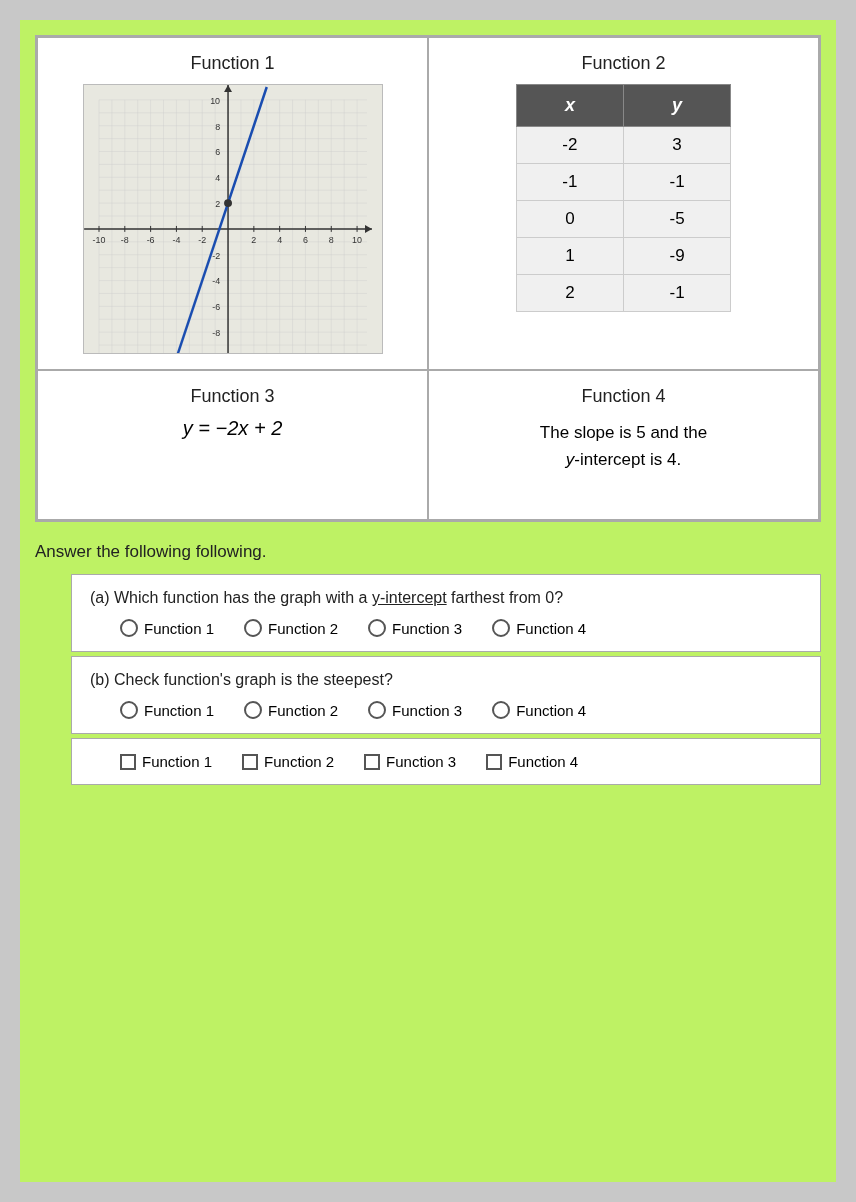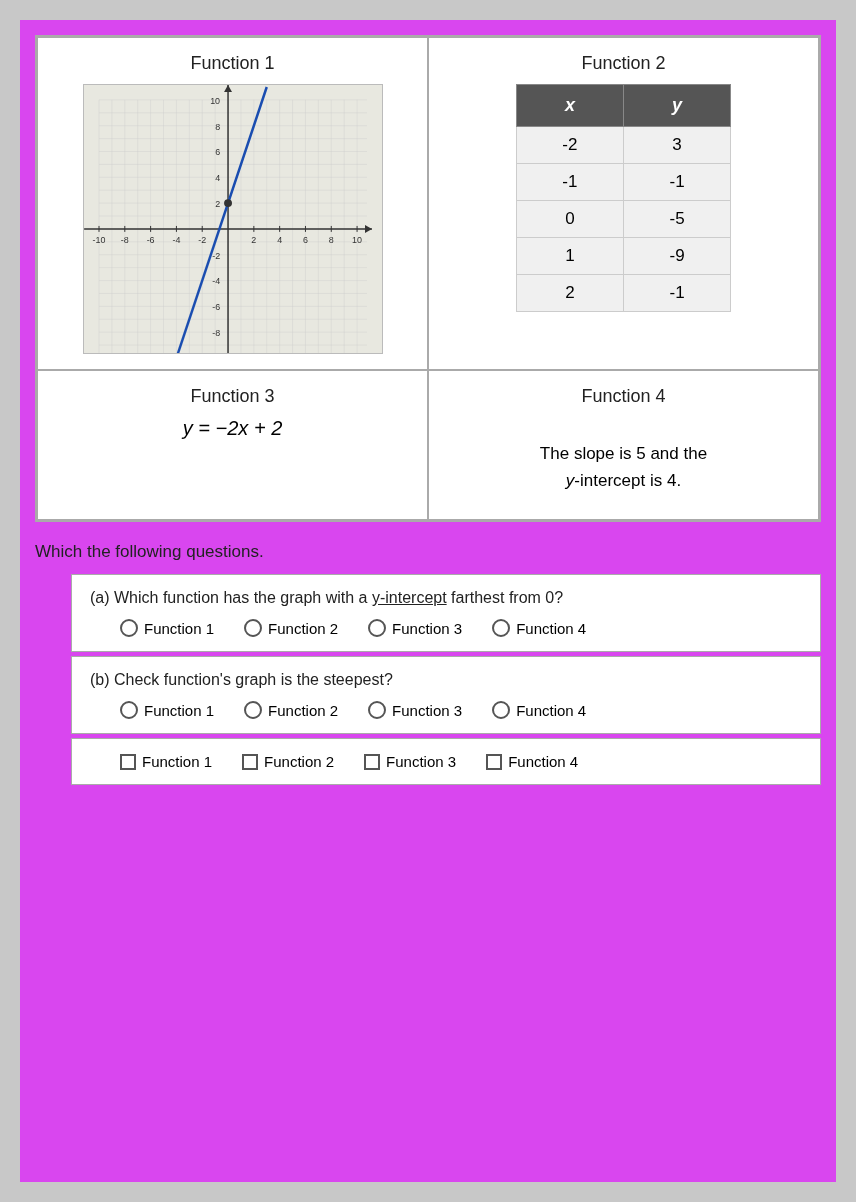--- a/index.html
+++ b/index.html
@@ -5,21 +5,21 @@
     * { box-sizing: border-box; margin: 0; padding: 0; }
     body {
       font-family: Arial, sans-serif;
       background: #c8c8c8;
       display: flex;
       justify-content: center;
       padding: 20px;
       min-height: 1202px;
     }
     .page-container {
-      background: #d946ef;
+      background: #bef264;
       width: 820px;
       padding: 15px;
     }
     .functions-grid {
       display: grid;
       grid-template-columns: 1fr 1fr;
       border: 2px solid #aaa;
       background: white;
     }
     .function-cell {
@@ -66,21 +66,21 @@
     
     .equation-text {
       text-align: center;
       font-size: 20px;
       font-style: italic;
     }
     
     .description-text {
       text-align: center;
       font-size: 17px;
-      margin-top: 33px;
+      margin-top: 12px;
       line-height: 1.6;
     }
     
     .questions-section {
       margin-top: 20px;
     }
     .answer-label {
       font-size: 17px;
       margin-bottom: 12px;
       color: #222;
@@ -296,21 +296,21 @@
     <div class="function-cell" style="min-height:150px;">
       <div class="function-title">Function 4</div>
       <div class="description-text">
         The slope is 5 and the<br><em>y</em>-intercept is 4.
       </div>
     </div>
 
   </div>
 
   <div class="questions-section">
-    <p class="answer-label">Which the following questions.</p>
+    <p class="answer-label">Answer the following following.</p>
 
     <div class="question-box">
       <div class="question-text">
         (a) Which function has the graph with a <span class="underline">y-intercept</span> farthest from 0?
       </div>
       <div class="options-row">
         <label class="option-item">
           <span class="radio-circle"></span>
           <span>Function 1</span>
         </label>

